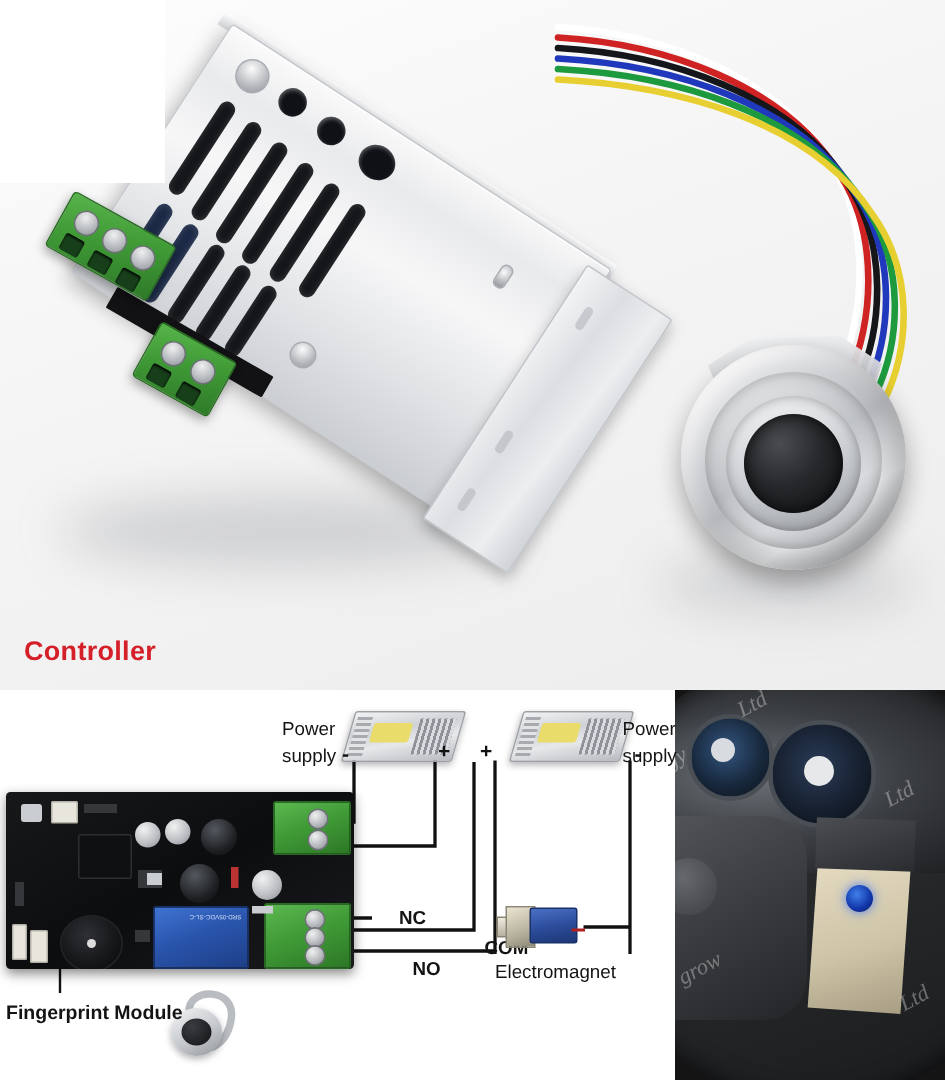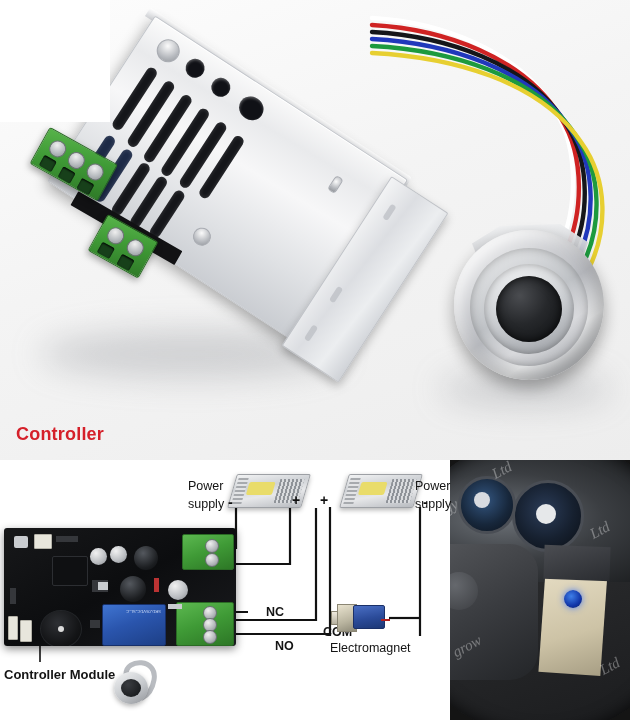--- a/index.html
+++ b/index.html
@@ -353,16 +353,16 @@
       <div class="smd light" style="left:164px;top:76px;width:14px;height:5px;"></div>
     </div>
 
     <div id="fp-thumb">
       <svg width="56" height="46" style="position:absolute;left:0;top:0;">
         <path d="M18,14 C18,-2 50,-2 46,20 C44,32 38,36 34,38" stroke="#b9bcc1" stroke-width="5" fill="none" stroke-linecap="round"></path>
       </svg>
       <div class="fpt-ring"></div>
       <div class="fpt-core"></div>
     </div>
-    <div class="dlabel bold" style="left:4px;top:206px;font-size:13px;">Controller Module</div>
+    <div class="dlabel bold" style="left:4px;top:206px;font-size:13px;">Fingerprint Module</div>
 
   </div>
 </div>
 
 </body></html>

